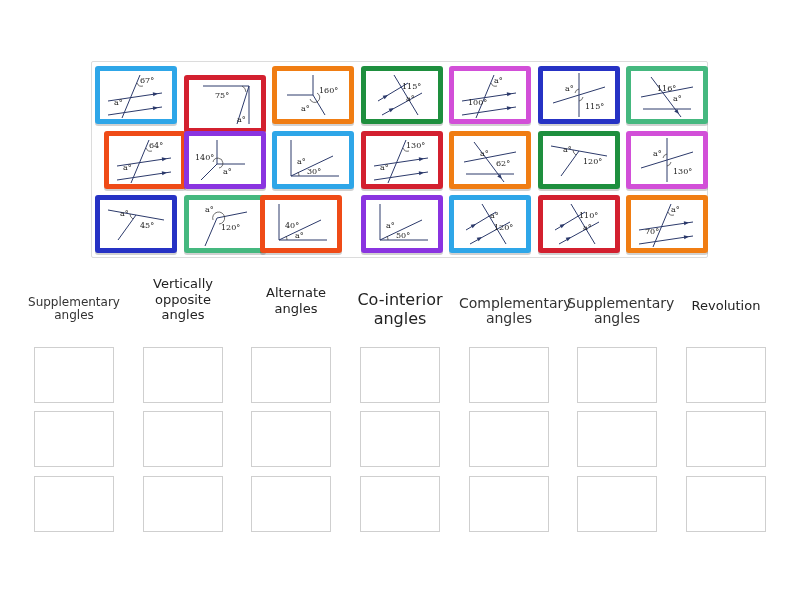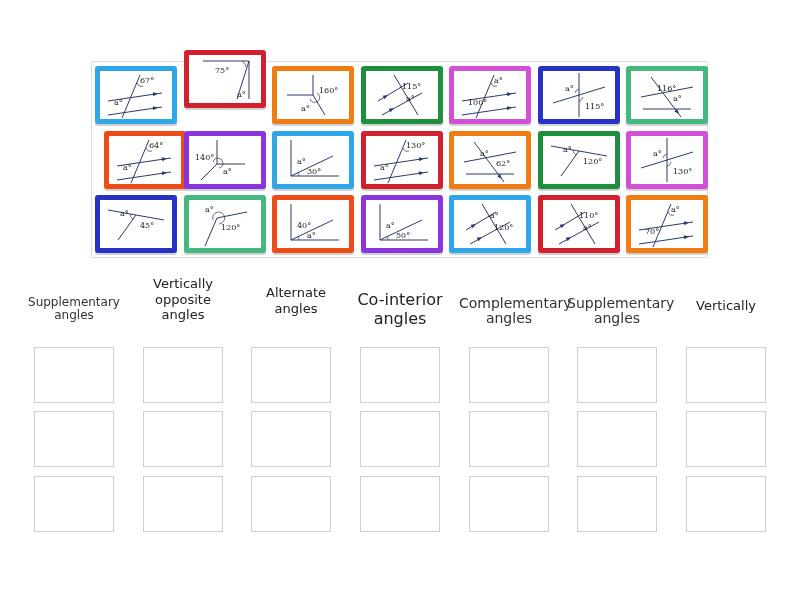--- a/index.html
+++ b/index.html
@@ -28,21 +28,21 @@
         <line x1="8" y1="30" x2="62" y2="22"></line>
         <line x1="8" y1="44" x2="62" y2="36"></line>
         <line x1="40" y1="4" x2="22" y2="47"></line>
         <path class="arrow" d="M0,0 L-5,-2 L-5,2 Z" transform="translate(58,22.6) rotate(-8)"></path>
         <path class="arrow" d="M0,0 L-5,-2 L-5,2 Z" transform="translate(58,36.6) rotate(-8)"></path>
         <path class="arc" d="M37,12 A5,5 0 0,0 43,15"></path>
         <text x="40" y="12">67°</text>
         <text x="14" y="34">a°</text>
       </svg>
     </div>
-    <div class="card" style="left: 183.5px; top: 50px; border-color: rgb(211, 32, 47);">
+    <div class="card" style="left: 183.5px; top: 75px; border-color: rgb(211, 32, 47);">
       <svg viewBox="0 0 72 48">
         <line x1="14" y1="6" x2="60" y2="6"></line>
         <line x1="60" y1="6" x2="60" y2="44"></line>
         <line x1="60" y1="6" x2="48" y2="44"></line>
         <path class="arc" d="M53,6 A7,7 0 0,1 57,12"></path>
         <text x="26" y="18">75°</text>
         <text x="48" y="42">a°</text>
       </svg>
     </div>
     <div class="card" style="left: 272px; top: 66px; border-color: rgb(240, 125, 19); text-align: center;">
@@ -182,21 +182,21 @@
     </div>
     <div class="card" style="left: 183.5px; top: 195px; border-color: rgb(69, 184, 127);">
       <svg viewBox="0 0 72 48">
         <line x1="28" y1="18" x2="58" y2="12"></line>
         <line x1="28" y1="18" x2="16" y2="46"></line>
         <path class="arc" d="M24,20 A6,6 0 1,1 30,24"></path>
         <text x="16" y="12">a°</text>
         <text x="32" y="30">120°</text>
       </svg>
     </div>
-    <div class="card" style="left: 272px; top: 195px; border-color: rgb(239, 75, 23);">
+    <div class="card" style="left: 260px; top: 195px; border-color: rgb(239, 75, 23);">
       <svg viewBox="0 0 72 48">
         <line x1="14" y1="4" x2="14" y2="40"></line>
         <line x1="14" y1="40" x2="62" y2="40"></line>
         <line x1="14" y1="40" x2="56" y2="20"></line>
         <path class="arc" d="M22,40 A8,8 0 0,0 21,36"></path>
         <text x="20" y="28">40°</text>
         <text x="30" y="38">a°</text>
       </svg>
     </div>
     <div class="card" style="left: 360.5px; top: 195px; border-color: rgb(138, 52, 224);">
@@ -244,21 +244,21 @@
       </svg>
     </div>
   </div>
 <div id="cats-layer">
     <div class="cat-label small" style="left: 24px; top: 296px;">Supplementary angles</div>
     <div class="cat-label large" style="left: 133px; top: 276px;">Vertically opposite angles</div>
     <div class="cat-label large" style="left: 246px; top: 285px;">Alternate angles</div>
     <div class="cat-label medium" style="left: 350px; top: 290px;">Co-interior angles</div>
     <div class="cat-label xs" style="left: 459px; top: 296px;">Complementary angles</div>
     <div class="cat-label xs" style="left: 567px; top: 296px;">Supplementary angles</div>
-    <div class="cat-label large" style="left: 676px; top: 298px;">Vertically</div>
+    <div class="cat-label large" style="left: 676px; top: 298px;">Revolution</div>
   </div>
 <div id="drops-layer">
     <div class="drop" style="left: 34px; top: 347px;"></div>
     <div class="drop" style="left: 143px; top: 347px;"></div>
     <div class="drop" style="left: 251px; top: 347px;"></div>
     <div class="drop" style="left: 360px; top: 347px;"></div>
     <div class="drop" style="left: 469px; top: 347px;"></div>
     <div class="drop" style="left: 577px; top: 347px;"></div>
     <div class="drop" style="left: 686px; top: 347px;"></div>
     <div class="drop" style="left: 34px; top: 411px;"></div>

